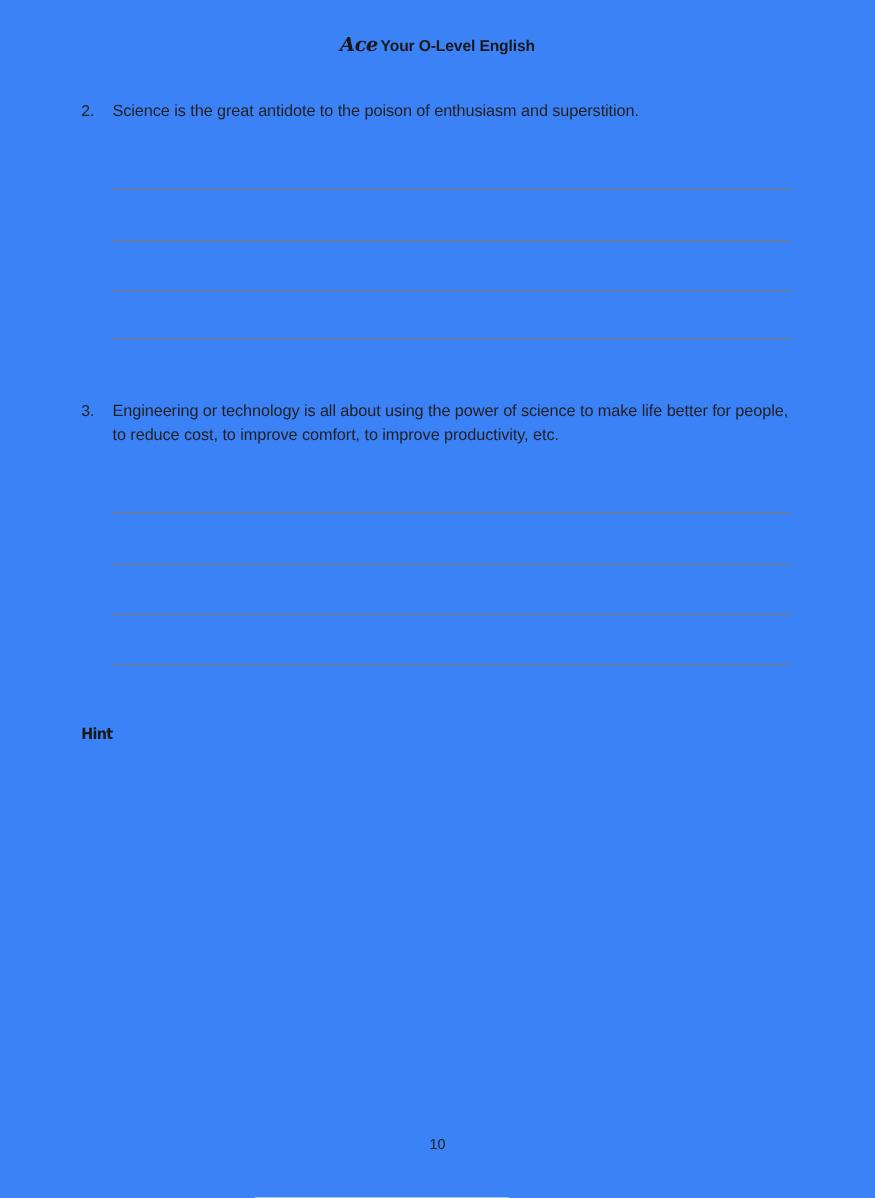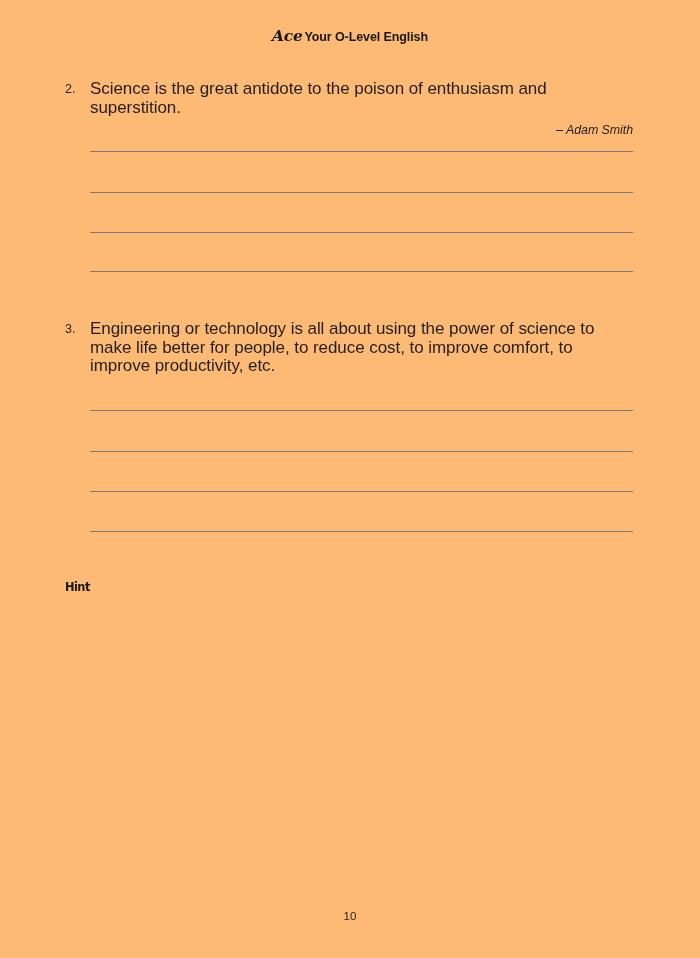--- a/index.html
+++ b/index.html
@@ -8,21 +8,21 @@
     background: #ffffff;
   }
   body {
     font-family: "Liberation Sans", sans-serif;
     color: #231f20;
   }
   .page {
     position: relative;
     width: 700px;
     height: 958px;
-    background: #fdba74;
+    background: #3b82f6;
     overflow: hidden;
     box-sizing: border-box;
   }
 
   
   .running-header {
     position: absolute;
     top: 26px;
     left: 0;
     width: 700px;
@@ -58,21 +58,21 @@
   }
   .q-num {
     width: 25px;
     flex: 0 0 25px;
     font-size: 12.6px;
     line-height: 18px;
     color: #231f20;
   }
   .q-text {
     flex: 1 1 auto;
-    font-size: 17px;
+    font-size: 13px;
     line-height: 18.5px;
     color: #231f20;
     letter-spacing: -0.06px;
   }
   .q-attrib {
     text-align: right;
     font-style: italic;
     font-size: 12.4px;
     line-height: 18px;
     color: #231f20;
@@ -141,21 +141,20 @@
 
   <div class="running-header">
     <span class="brand-ace">Ace</span><span class="brand-rest">Your O-Level English</span>
   </div>
 
   <div class="question" style="top:80px;">
     <div class="q-row">
       <div class="q-num">2.</div>
       <div class="q-text">Science is the great antidote to the poison of enthusiasm and superstition.</div>
     </div>
-    <div class="q-attrib">– Adam Smith</div>
   </div>
 
   <div class="answer-lines" style="top:0;">
     <div class="rule-line" style="top:151px;"></div>
     <div class="rule-line" style="top:192px;"></div>
     <div class="rule-line" style="top:232px;"></div>
     <div class="rule-line" style="top:271px;"></div>
   </div>
 
   <div class="question" style="top:320px;">

